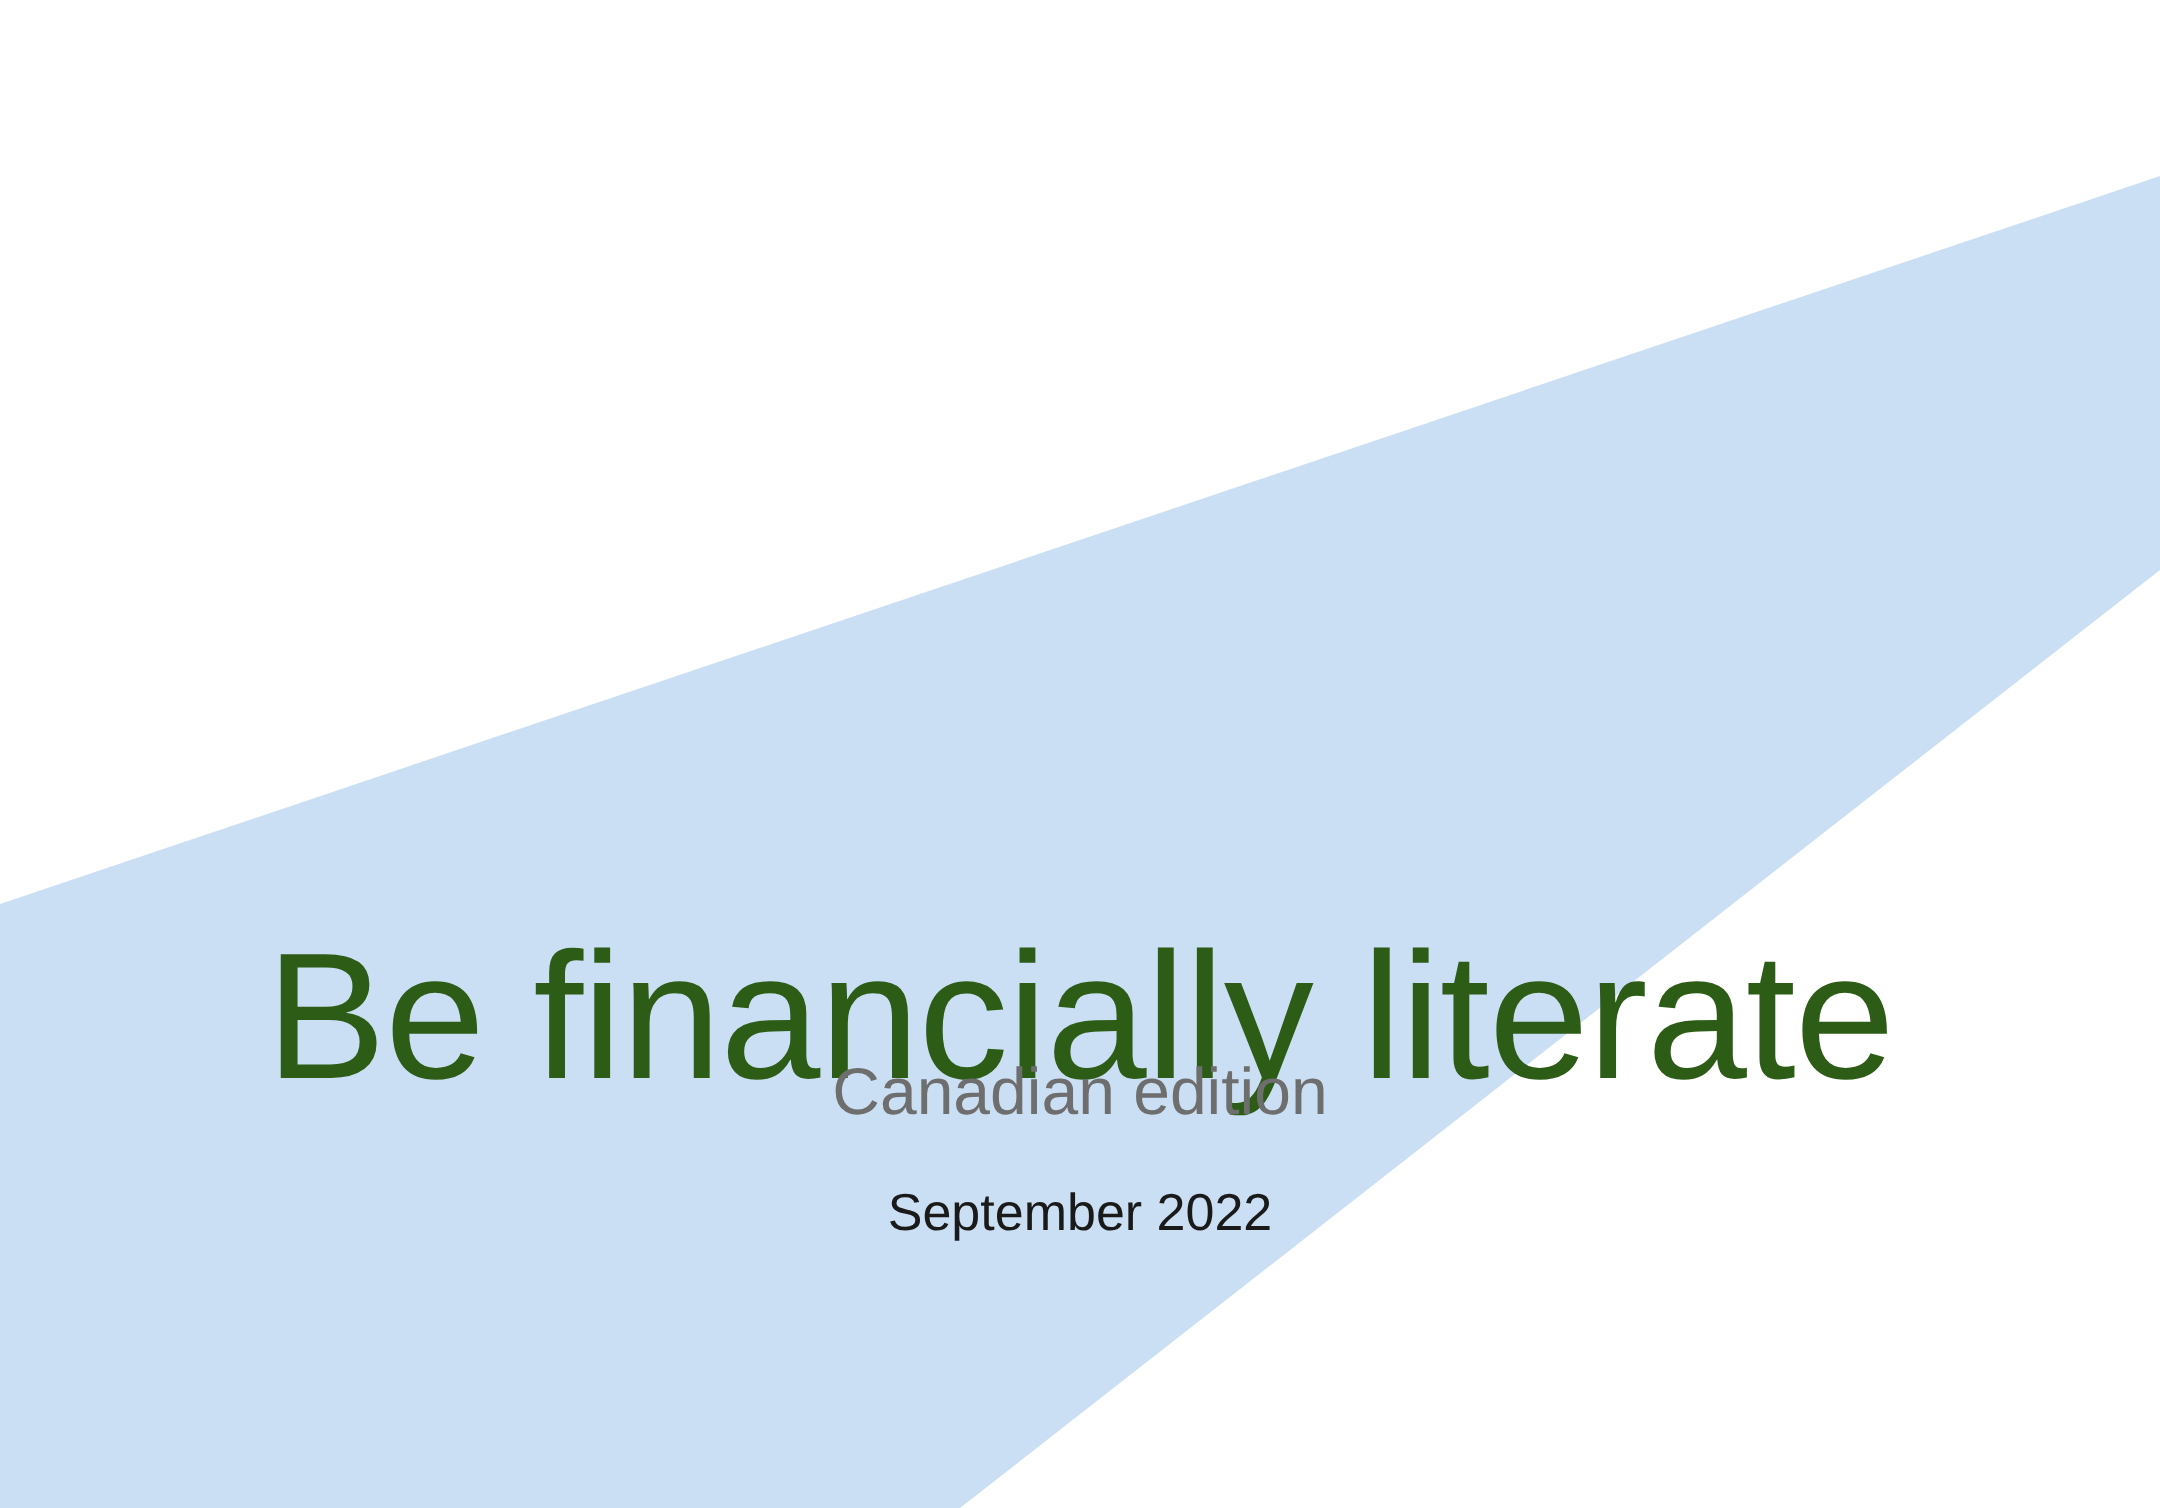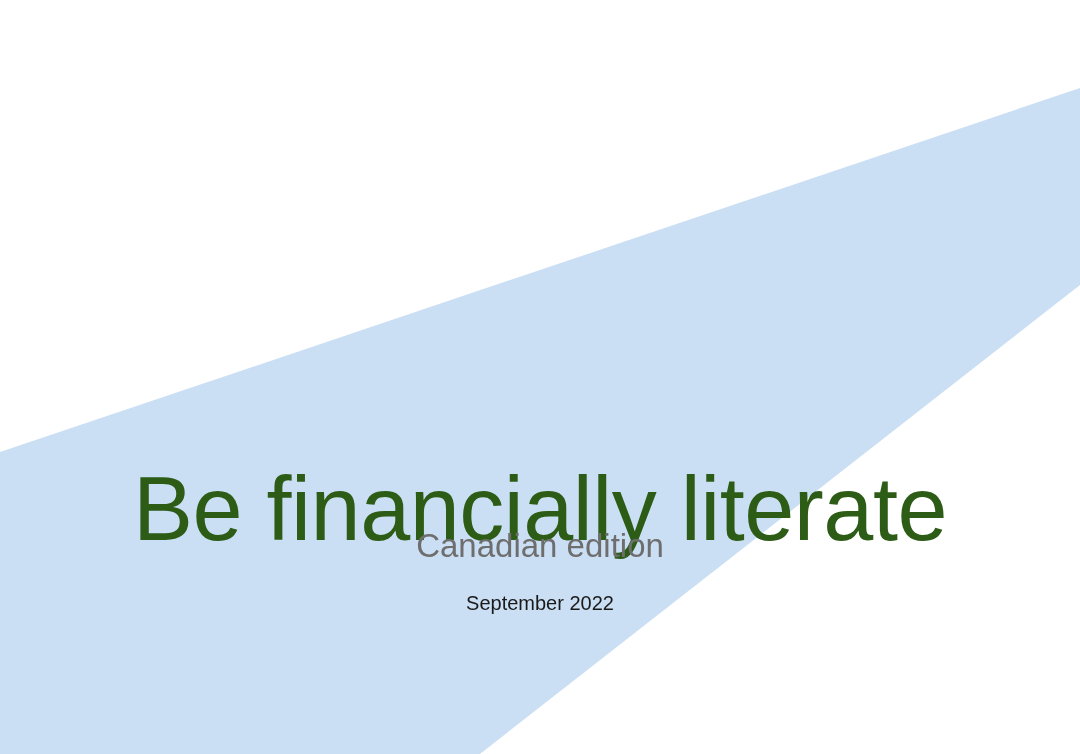--- a/index.html
+++ b/index.html
@@ -77,21 +77,21 @@
     color: #6e6e6e;
     white-space: nowrap;
   }
 
   .slide-date {
     position: absolute;
     left: 0;
     right: 0;
     top: 591px;
     text-align: center;
-    font-size: 20px;
+    font-size: 26px;
     line-height: 1.2;
     font-weight: 400;
     color: #1a1a1a;
     white-space: nowrap;
   }
 </style>
 </head>
 <body>
 
 <div class="slide" style="background: rgb(255, 255, 255);">

